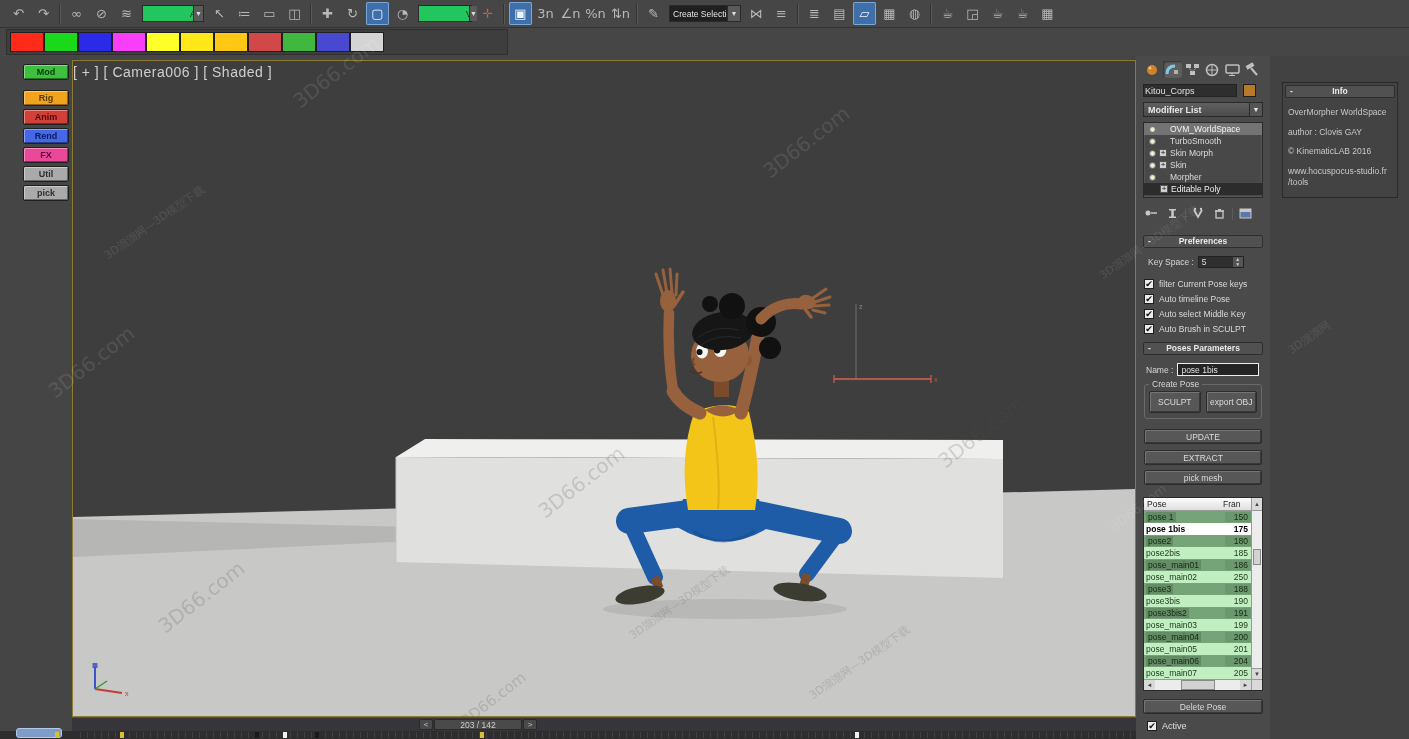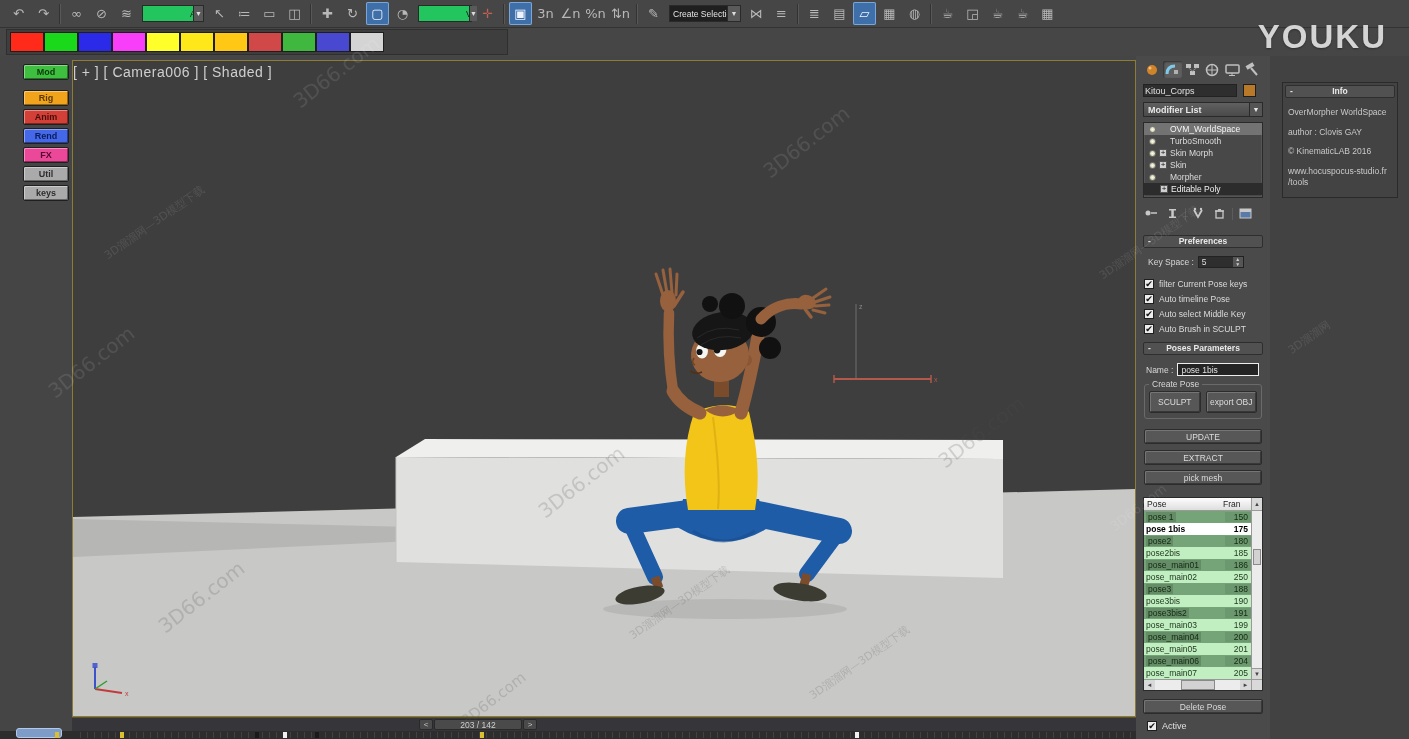--- a/index.html
+++ b/index.html
@@ -232,21 +232,21 @@
       </div>
   </div>
 
   <div class="left-col">
       <div class="shelf-btn" style="background: rgb(63, 191, 63); color: rgb(10, 58, 10);">Mod</div>
       <div class="shelf-btn" style="background: rgb(242, 163, 28); color: rgb(90, 58, 0); margin-top: 7px;">Rig</div>
       <div class="shelf-btn" style="background: rgb(210, 64, 56); color: rgb(72, 12, 8);">Anim</div>
       <div class="shelf-btn" style="background: rgb(68, 104, 232); color: rgb(10, 28, 90);">Rend</div>
       <div class="shelf-btn" style="background: #ec4899; color: rgb(85, 8, 46);">FX</div>
       <div class="shelf-btn" style="background: rgb(170, 170, 170); color: rgb(46, 46, 46);">Util</div>
-      <div class="shelf-btn" style="background: rgb(170, 170, 170); color: rgb(46, 46, 46);">keys</div>
+      <div class="shelf-btn" style="background: rgb(170, 170, 170); color: rgb(46, 46, 46);">pick</div>
     </div>
 
   <div class="viewport">
     <svg class="scene" width="1062" height="655" viewBox="0 0 1062 655">
       <rect width="1062" height="655" fill="#3e3e3e"></rect>
       <polygon points="0,456 1062,428 1062,655 0,655" fill="#c8c8c6"></polygon>
       <polygon points="0,458 340,466 340,480 0,496" fill="#b6b6b4"></polygon>
 
       <g>
         <polygon points="323,396 352,378 930,379 930,398" fill="#efefed"></polygon>
@@ -612,21 +612,20 @@
       </div>
       <div>
           <div class="info-line">OverMorpher WorldSpace</div>
           <div class="info-line">author : Clovis GAY</div>
           <div class="info-line">© KinematicLAB 2016</div>
           <div class="info-line">www.hocuspocus-studio.fr /tools</div>
         </div>
     </div>
   </div>
 
-  <div class="youku">YOUKU</div>
 
   <div>
       <div class="wm wm-light" style="left: 285px; top: 60px; font-size: 20px; transform: rotate(-38deg);">3D66.com</div>
       <div class="wm wm-light" style="left: 755px; top: 130px; font-size: 20px; transform: rotate(-38deg);">3D66.com</div>
       <div class="wm wm-light" style="left: 40px; top: 350px; font-size: 20px; transform: rotate(-38deg);">3D66.com</div>
       <div class="wm wm-dark" style="left: 530px; top: 470px; font-size: 20px; transform: rotate(-38deg);">3D66.com</div>
       <div class="wm wm-dark" style="left: 930px; top: 420px; font-size: 20px; transform: rotate(-38deg);">3D66.com</div>
       <div class="wm wm-dark" style="left: 150px; top: 585px; font-size: 20px; transform: rotate(-38deg);">3D66.com</div>
       <div class="wm wm-dark" style="left: 455px; top: 690px; font-size: 15px; transform: rotate(-38deg);">3D66.com</div>
       <div class="wm wm-light" style="left: 1105px; top: 500px; font-size: 13px; transform: rotate(-38deg);">3D66.com</div>

